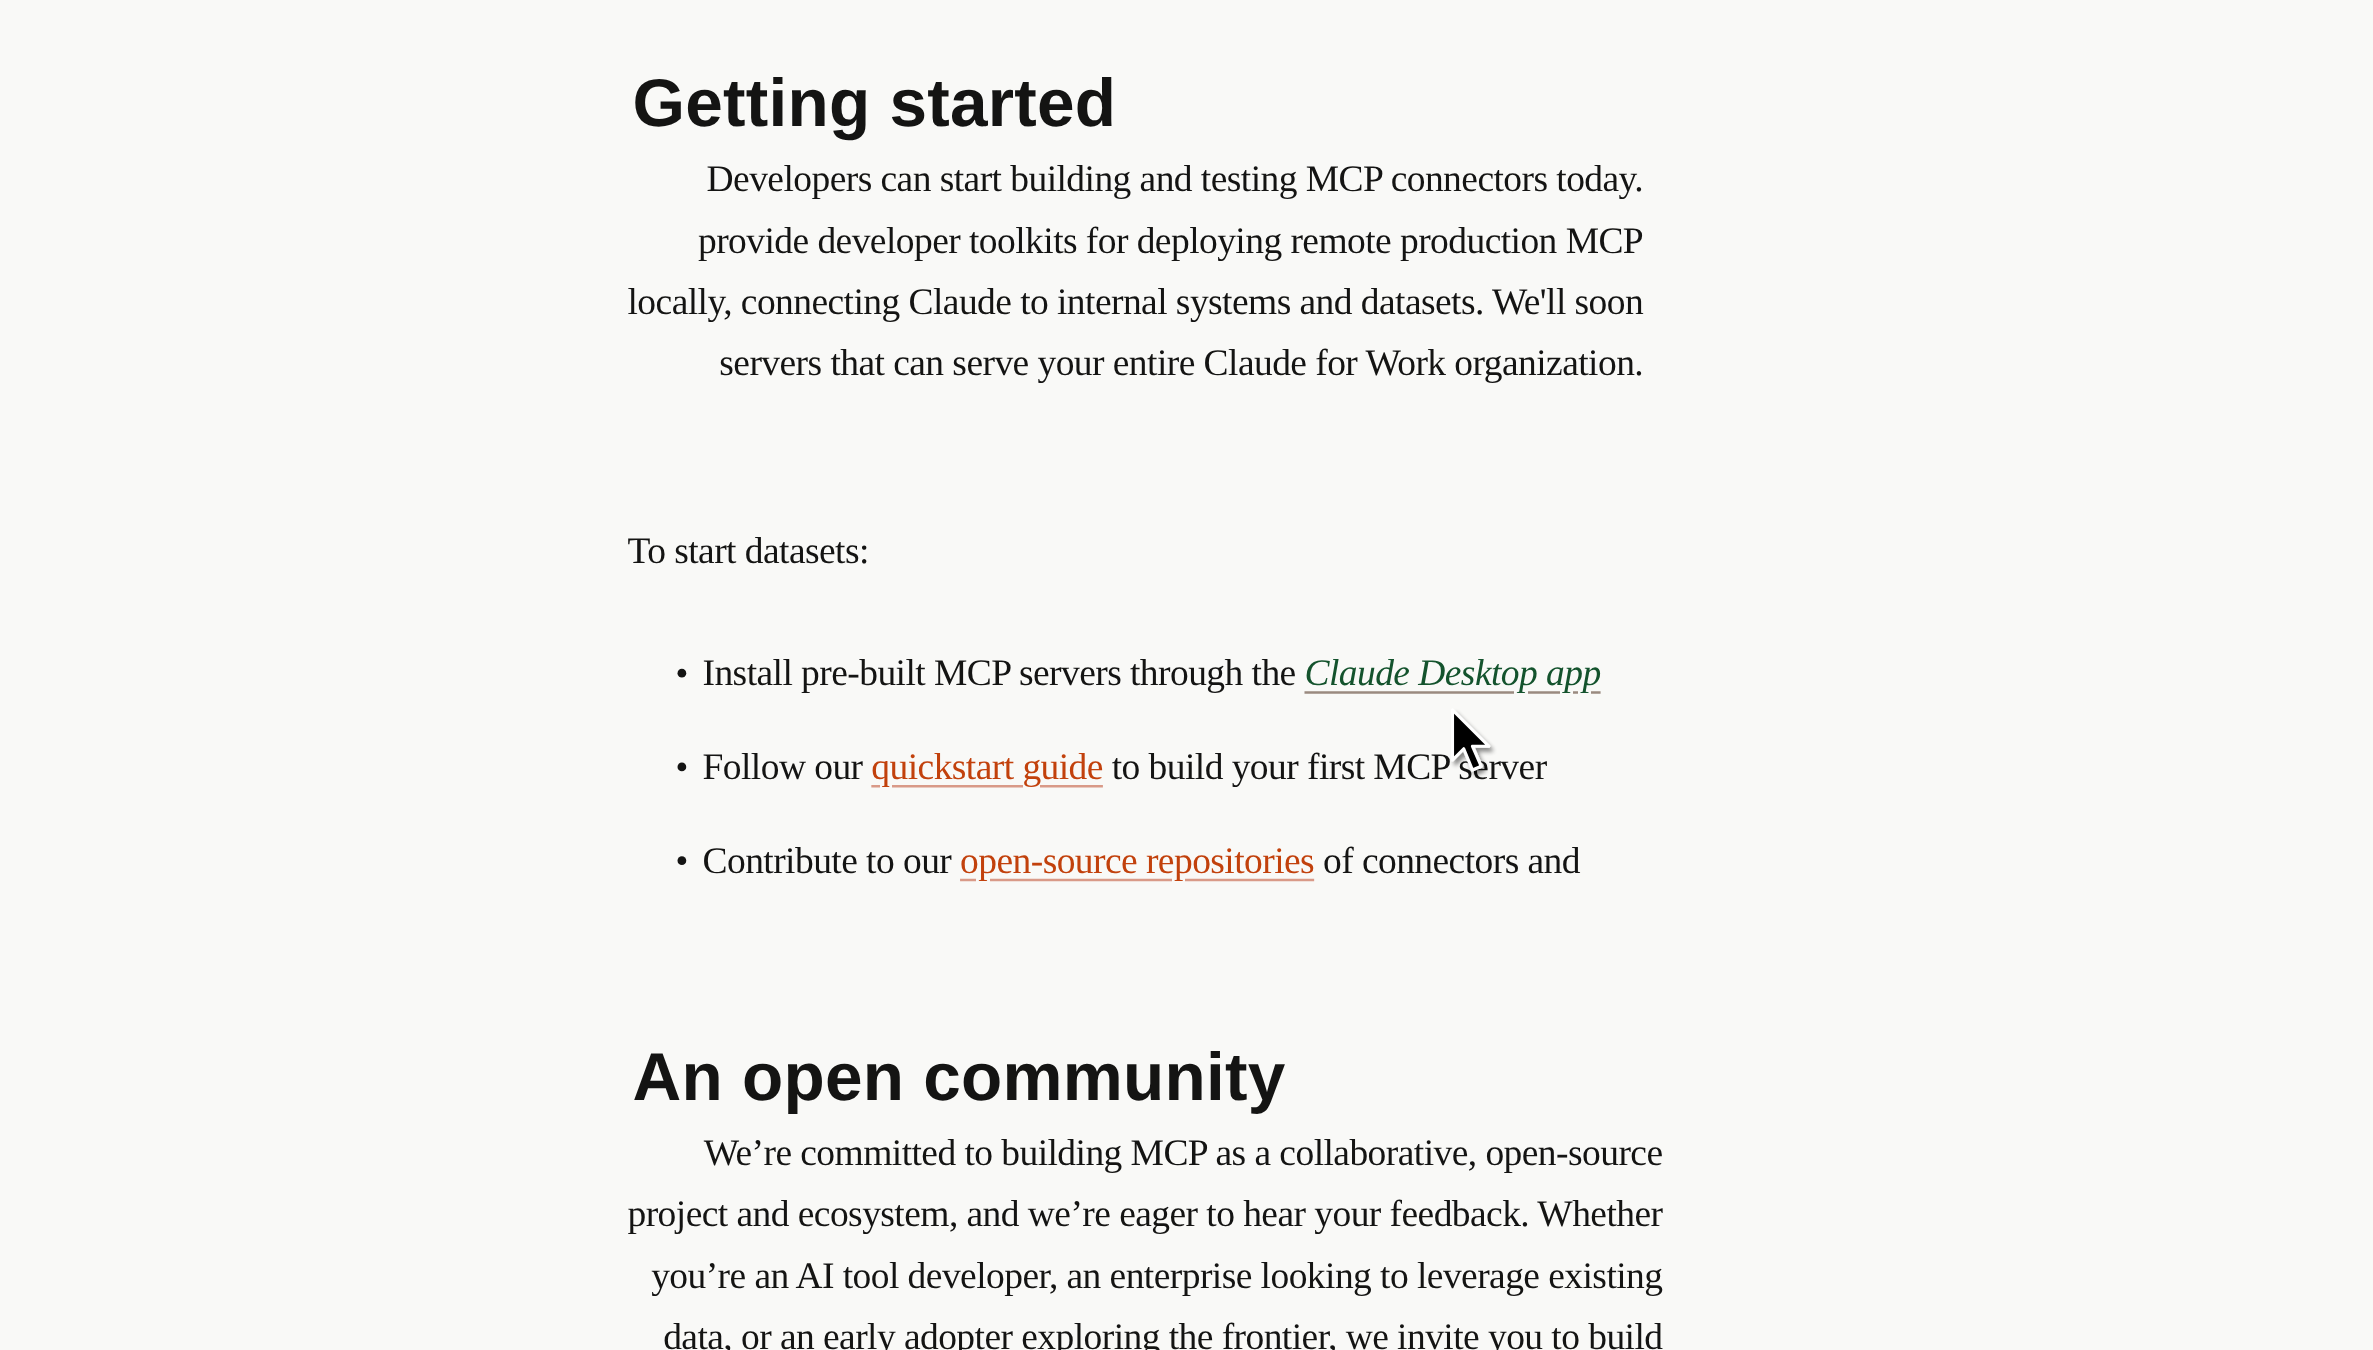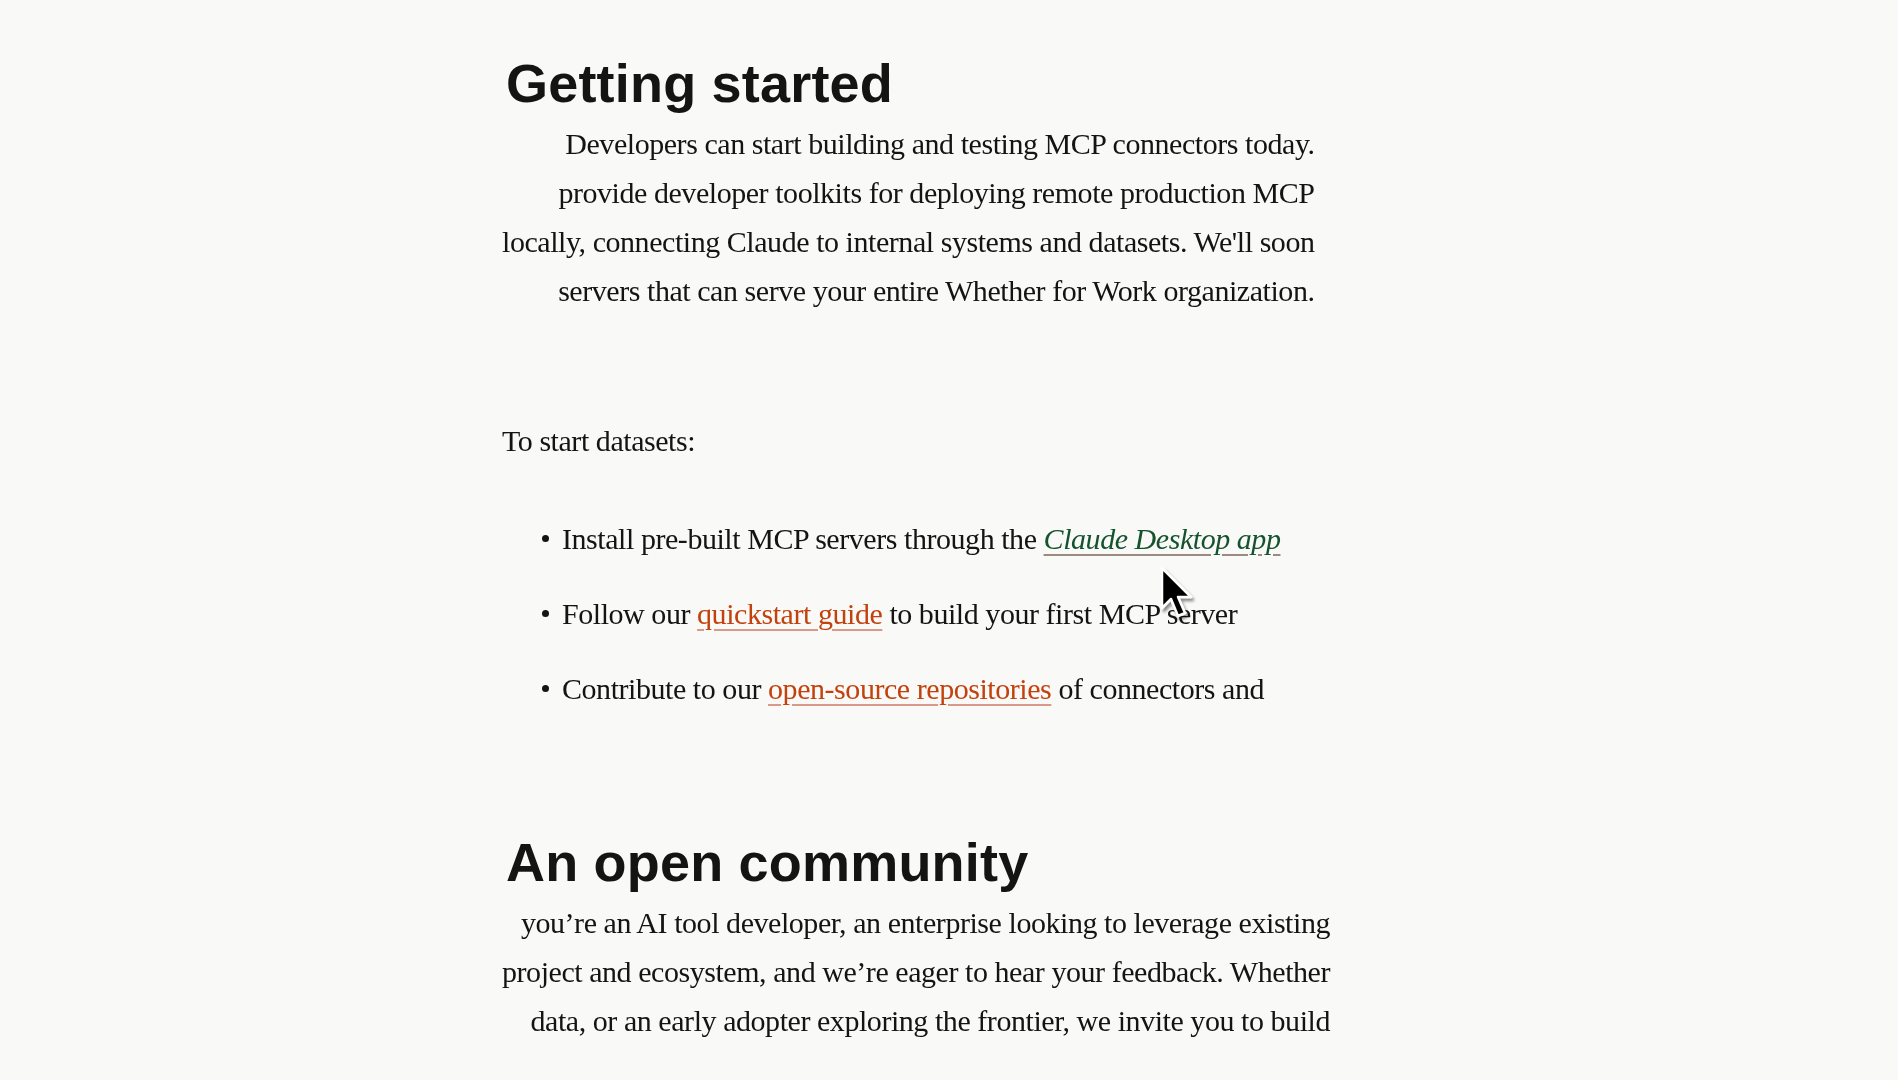--- a/index.html
+++ b/index.html
@@ -98,21 +98,21 @@
 <body>
 
 <main class="article">
 
   <h2 class="h2" style="top:52px;">Getting started</h2>
 
   <p class="para" style="top:119px;">
     <span class="line">Developers can start building and testing MCP connectors today.</span>
     <span class="line">provide developer toolkits for deploying remote production MCP</span>
     <span class="line">locally, connecting Claude to internal systems and datasets. We'll soon</span>
-    <span class="line">servers that can serve your entire Whether for Work organization.</span>
+    <span class="line">servers that can serve your entire Claude for Work organization.</span>
   </p>
 
   <p class="para" style="top:416px;">To start datasets:</p>
 
   <ul class="bullets" style="top:0;">
     <li class="bullet-item" style="top:514px;">
       <span class="bullet-dot"></span>
       <span class="bullet-text">
         <span>Install pre-built MCP servers through the </span><a class="link hover">Claude Desktop app</a>
       </span>
@@ -127,22 +127,23 @@
       <span class="bullet-dot"></span>
       <span class="bullet-text">
         <span class="line"><span>Contribute to our </span><a class="link">open-source repositories</a><span> of connectors and</span></span>
       </span>
     </li>
   </ul>
 
   <h2 class="h2" style="top:831px;">An open community</h2>
 
   <p class="para" style="top:898px;">
+    <span class="line">We’re committed to building MCP as a collaborative, open-source</span>
+    <span class="line">project and ecosystem, and we’re eager to hear your feedback. Whether</span>
     <span class="line">you’re an AI tool developer, an enterprise looking to leverage existing</span>
-    <span class="line">project and ecosystem, and we’re eager to hear your feedback. Whether</span>
     <span class="line">data, or an early adopter exploring the frontier, we invite you to build</span>
   </p>
 </main>
 
 <svg class="cursor" viewBox="0 0 40 58" xmlns="http://www.w3.org/2000/svg">
   <defs>
     <filter id="cshadow" x="-30%" y="-30%" width="160%" height="160%">
       <feGaussianBlur in="SourceAlpha" stdDeviation="1.6"></feGaussianBlur>
       <feOffset dx="2" dy="3" result="o"></feOffset>
       <feComponentTransfer>

